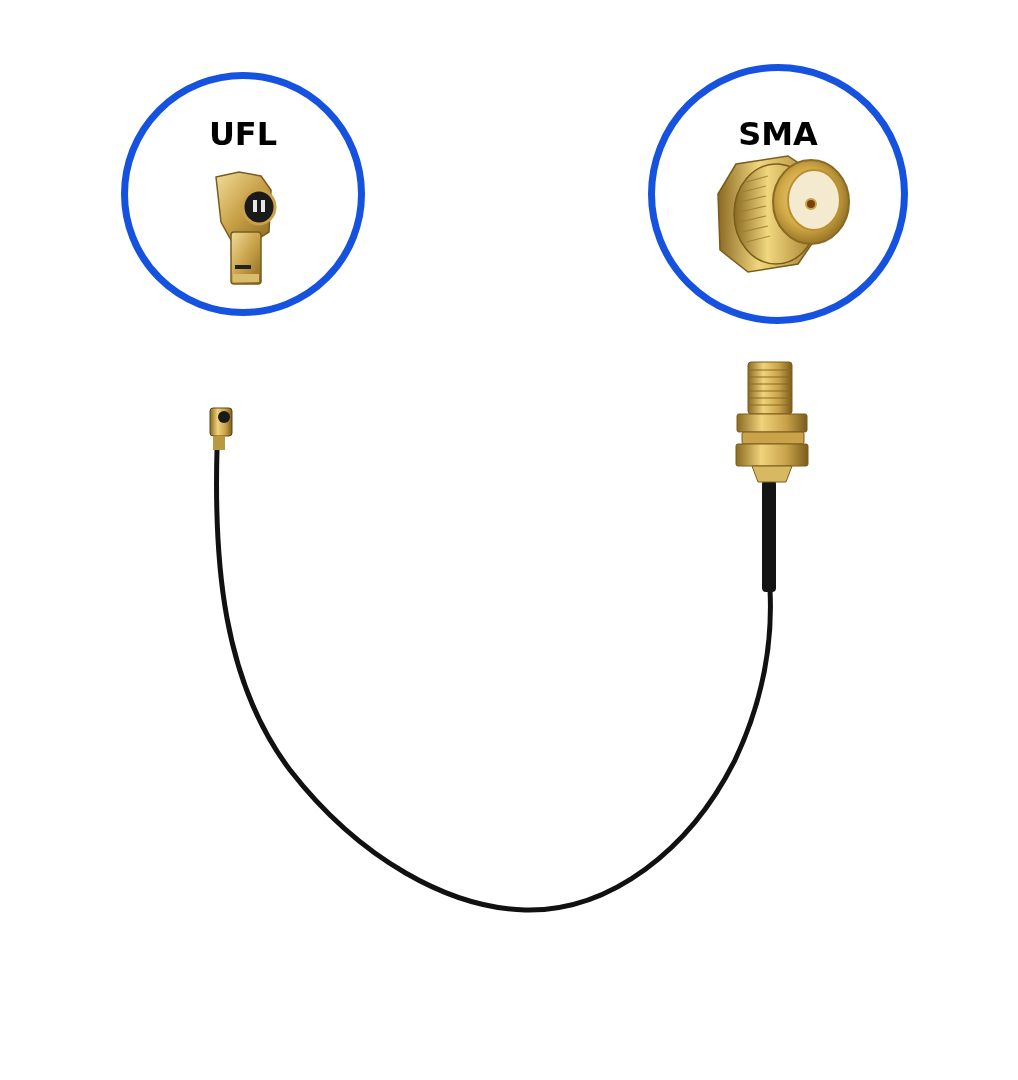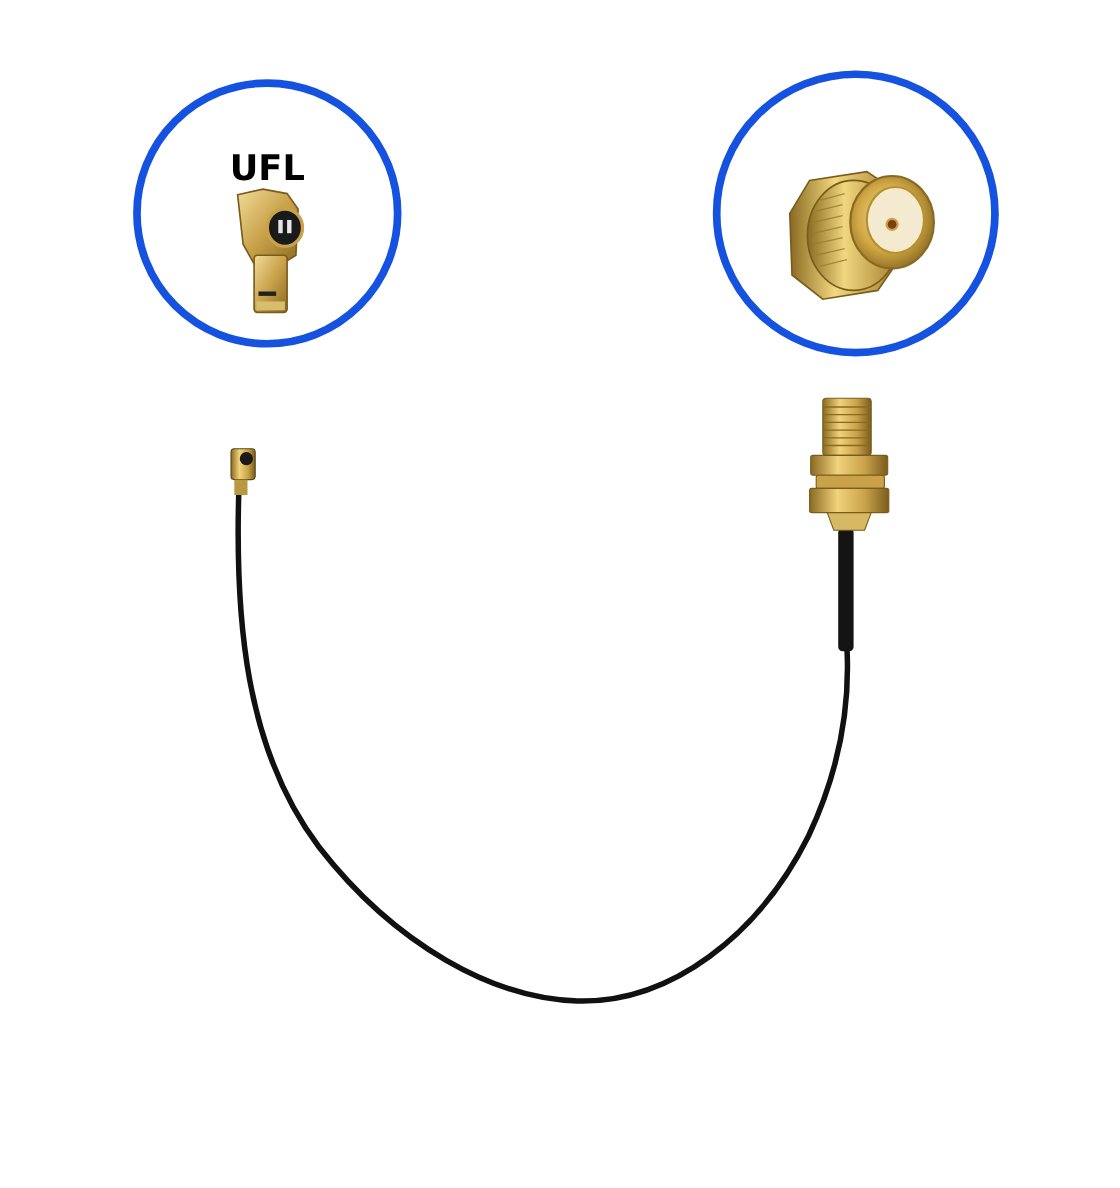--- a/index.html
+++ b/index.html
@@ -4,21 +4,21 @@
   <style>
     html, body { margin: 0; padding: 0; background: #ffffff; }
     body { width: 1018px; height: 1080px; position: relative; overflow: hidden; font-family: "DejaVu Sans", sans-serif; }
     .circle {
       position: absolute; border-radius: 50%;
       border: 7px solid #1552e0; box-sizing: border-box; background: #fff;
     }
     .circle-label {
       position: absolute; left: 0; right: 0; text-align: center;
       font-family: "DejaVu Sans", sans-serif; font-weight: bold; color: #000;
-      font-size: 32px; letter-spacing: 0px; margin-top: 19px;
+      font-size: 32px; letter-spacing: 0px;
     }
     svg.scene { position: absolute; left: 0; top: 0; }
   </style>
 </head>
 <body>
 
 <div class="circle" style="left:121px; top:72px; width:244px; height:244px;">
   <div class="circle-label" style="top:36px;">UFL</div>
   <svg width="244" height="244" style="position:absolute;left:-7px;top:-7px;">
     <defs>
@@ -35,20 +35,21 @@
     <rect x="132" y="128" width="4" height="12" fill="#e6e6e6"></rect>
     <rect x="140" y="128" width="4" height="12" fill="#e6e6e6"></rect>
 
     <rect x="110" y="160" width="30" height="52" rx="3" fill="url(#g1)" stroke="#7a5c1c" stroke-width="1.5"></rect>
     <rect x="114" y="193" width="16" height="4" fill="#222"></rect>
     <rect x="112" y="202" width="26" height="8" fill="#d8bd6c"></rect>
   </svg>
 </div>
 
 <div class="circle" style="left:648px; top:64px; width:260px; height:260px;">
+  <div class="circle-label" style="top:44px;">SMA</div>
   <svg width="260" height="260" style="position:absolute;left:-7px;top:-7px;">
     <defs>
       <radialGradient id="g2" cx="0.45" cy="0.45" r="0.6">
         <stop offset="0" stop-color="#f4e3a4"></stop>
         <stop offset="0.6" stop-color="#d1a844"></stop>
         <stop offset="1" stop-color="#8a6a22"></stop>
       </radialGradient>
       <linearGradient id="g3" x1="0" y1="0" x2="1" y2="0">
         <stop offset="0" stop-color="#8a6a22"></stop>
         <stop offset="0.4" stop-color="#f1d77f"></stop>

